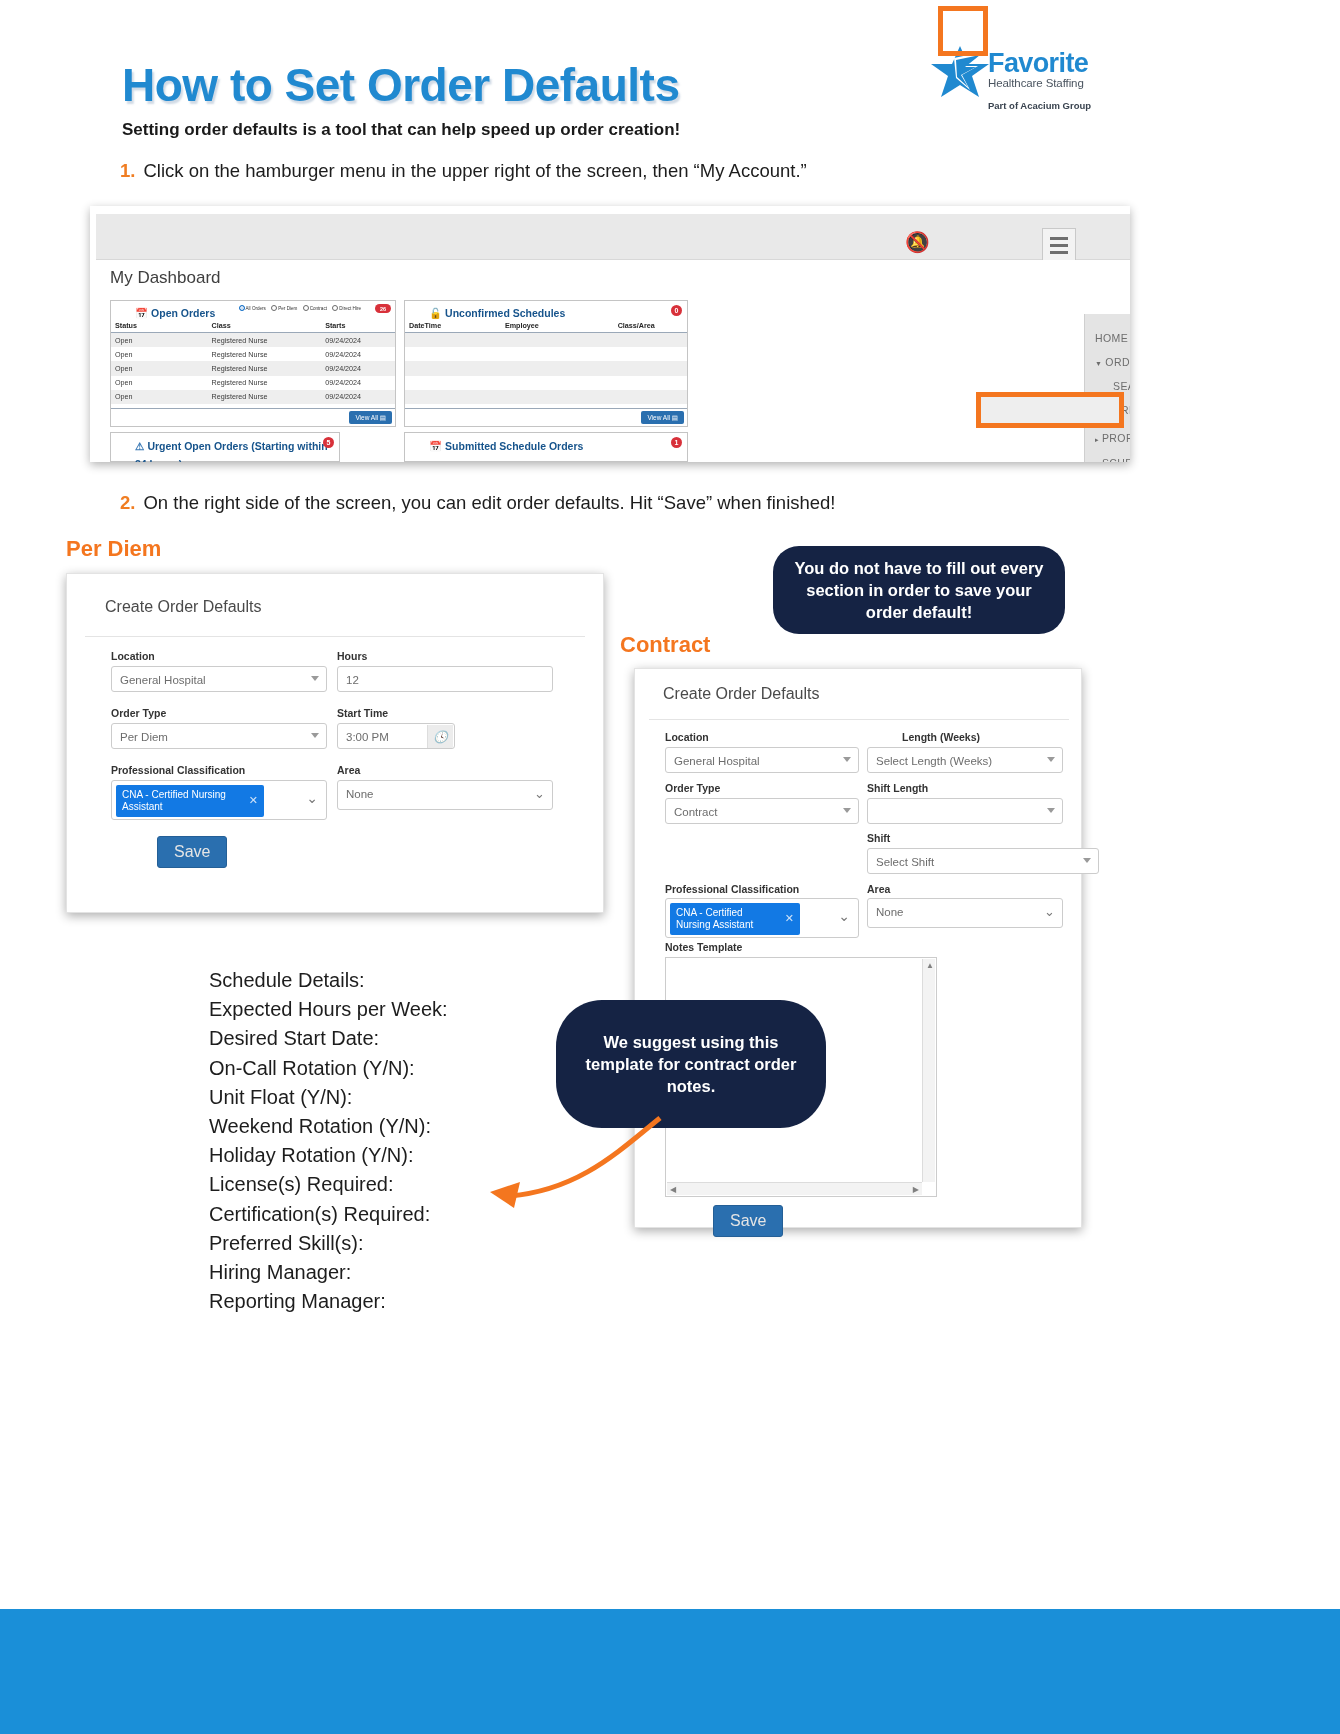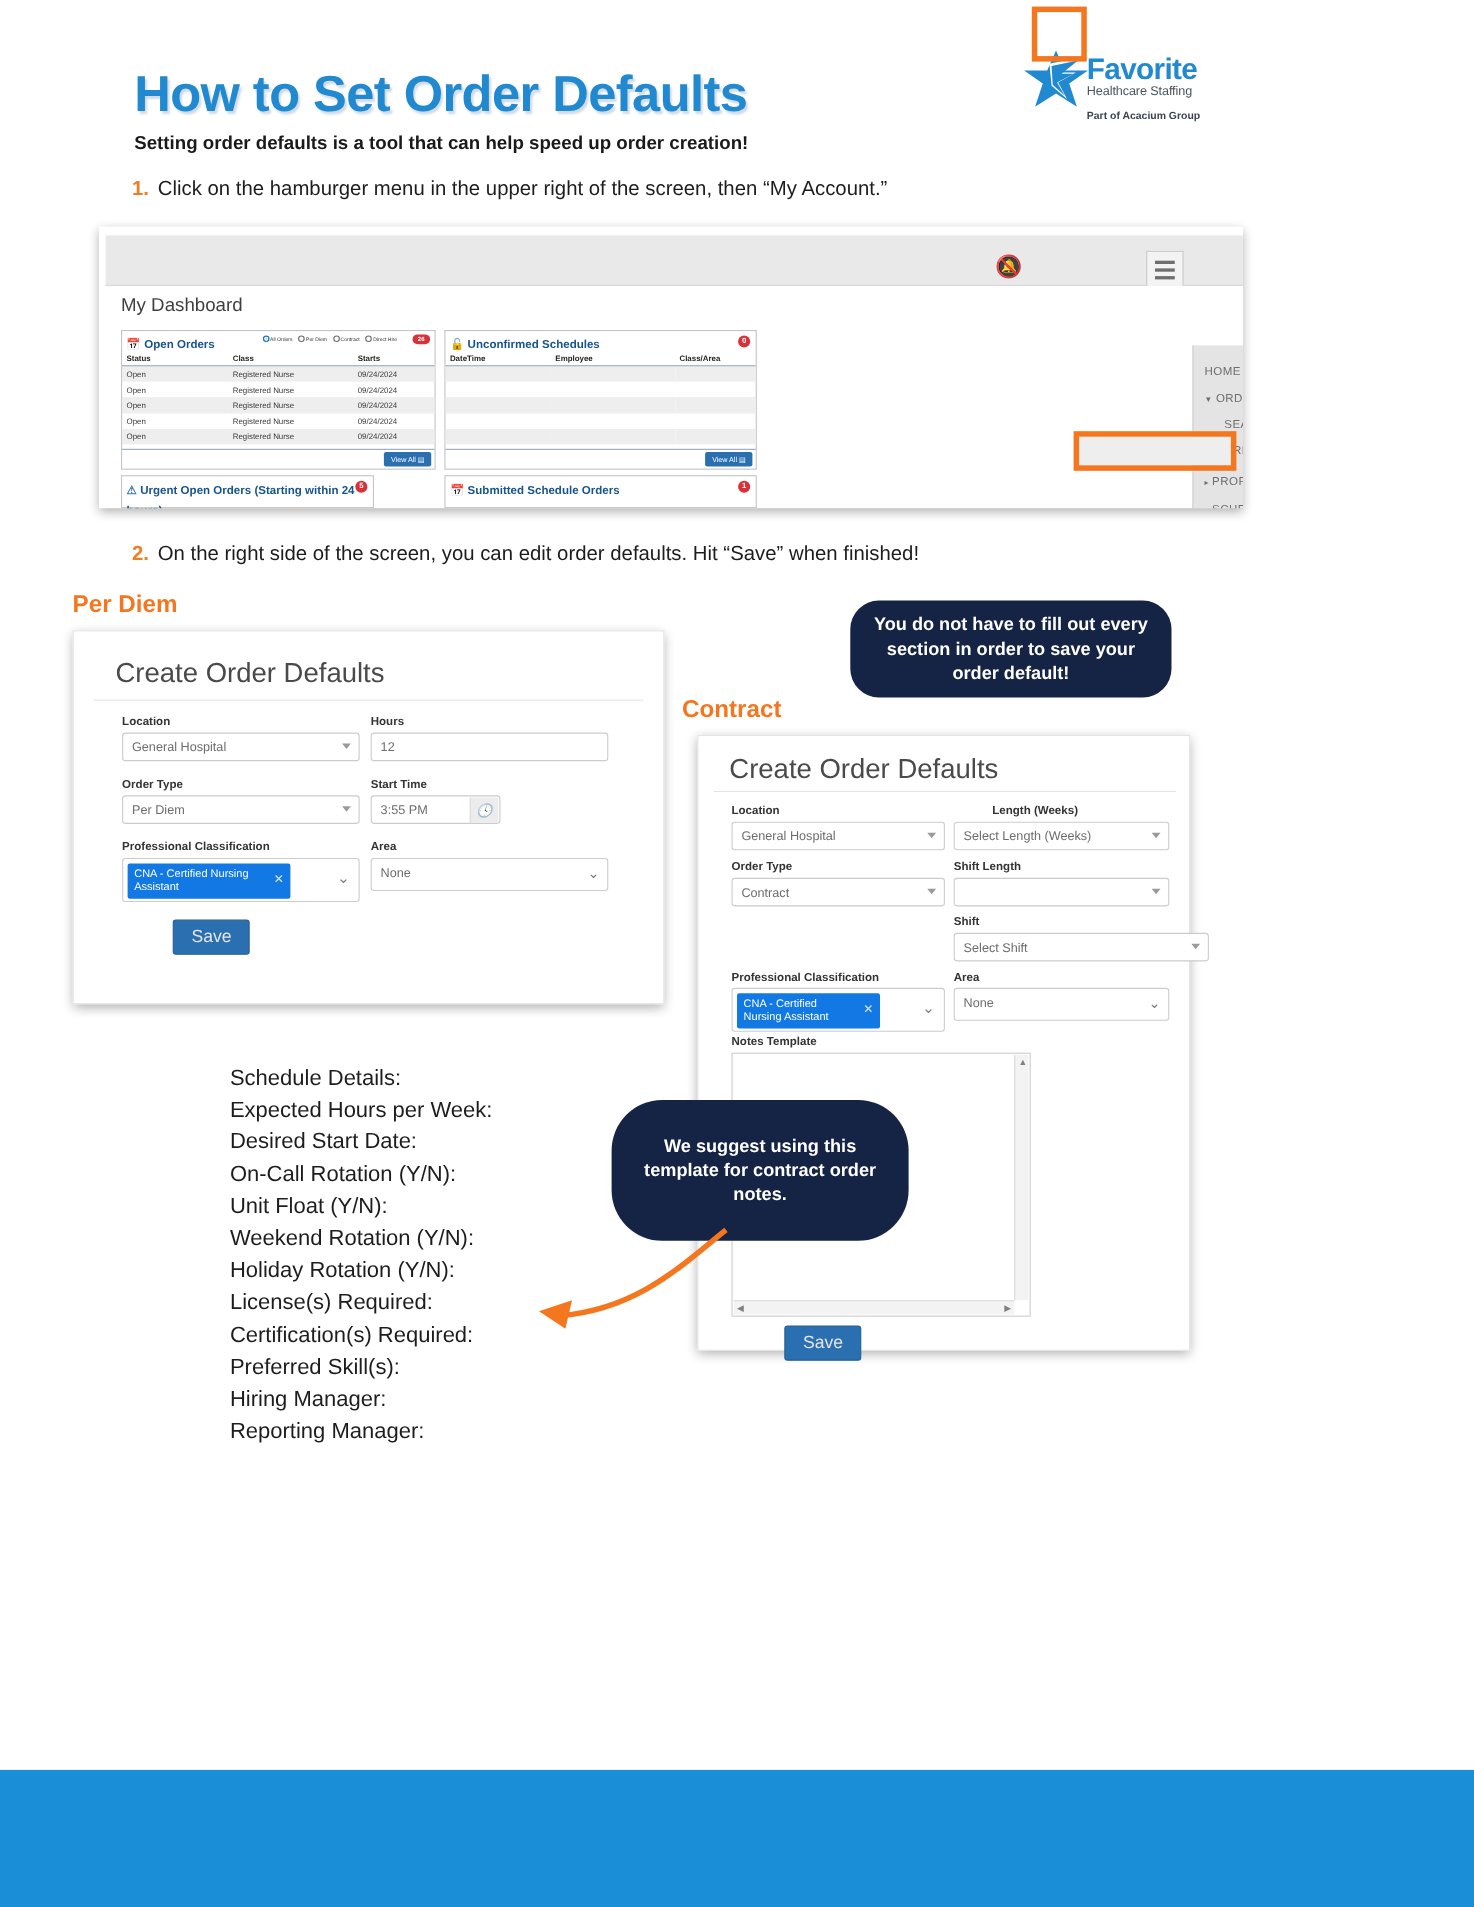--- a/index.html
+++ b/index.html
@@ -72,21 +72,21 @@
   }
   .dash-heading {
     position: absolute; left: 14px; top: 8px; font-size: 17px; color: #3f3f3f;
   }
   .panel {
     position: absolute; top: 40px; border: 1px solid #c4c4c4; background: #fff;
   }
   #panelOpen { left: 14px; width: 286px; height: 127px; }
   #panelUnc  { left: 308px; width: 284px; height: 127px; }
   .panel-head {
-    position: relative; height: 18px; padding: 2px 4px 0 4px;
+    position: relative; height: 18px; padding: 2px 4px 0 4px; margin-left: 20px;
   }
   .panel-title { font-size: 10.5px; font-weight: bold; color: #17548c; }
   .panel-title .gl { margin-right: 3px; color: #3a79b5; }
   .radio-row { position: absolute; right: 30px; top: 4px; font-size: 4.6px; color: #333; }
   .radio-row span { margin-right: 2px; }
   .rd { display:inline-block; width:6px; height:6px; border:1px solid #6a6a6a; border-radius:50%; vertical-align:-1px; margin-right:1px;}
   .rd.on { background:#1a73c8; box-shadow: inset 0 0 0 1.5px #fff; border-color:#1a73c8;}
   .badge-red {
     position: absolute; right: 4px; top: 3px; background: #d8313a; color: #fff;
     font-size: 5.5px; border-radius: 7px; padding: 1.5px 5px; font-weight: bold;
@@ -136,21 +136,21 @@
 
   
   .shot {
     position: absolute; background: #ffffff;
     box-shadow: 0 3px 10px rgba(0,0,0,0.32);
     border: 1px solid #e3e3e3;
   }
   #shotPD { left: 66px; top: 573px; width: 538px; height: 340px; }
   #shotCT { left: 634px; top: 668px; width: 448px; height: 560px; }
 
-  .form-title { position: absolute; font-size: 25px; color: #4a4a4a; }
+  .form-title { position: absolute; font-size: 16px; color: #4a4a4a; }
   .form-rule { position: absolute; height: 1px; background: #e4e4e4; }
 
   .fld-label { position: absolute; font-size: 10.5px; font-weight: bold; color: #333; }
   .fld {
     position: absolute; border: 1px solid #ccc; background: #fff; border-radius: 3px;
     font-size: 11.5px; color: #6d6d6d; padding: 5px 8px; height: 26px; line-height: 16px;
     white-space: nowrap; overflow: hidden;
   }
   .fld .car {
     position: absolute; right: 7px; top: 9px; width: 0; height: 0;
@@ -367,21 +367,21 @@
   <div class="fld-label" style="left:44px; top:76px;">Location</div>
   <div class="fld" style="left:44px; top:92px; width:216px;"><span>General Hospital</span><i class="car"></i></div>
 
   <div class="fld-label" style="left:270px; top:76px;">Hours</div>
   <div class="fld" style="left:270px; top:92px; width:216px;"><span>12</span></div>
 
   <div class="fld-label" style="left:44px; top:133px;">Order Type</div>
   <div class="fld" style="left:44px; top:149px; width:216px;"><span>Per Diem</span><i class="car"></i></div>
 
   <div class="fld-label" style="left:270px; top:133px;">Start Time</div>
-  <div class="fld" style="left:270px; top:149px; width:118px;"><span>3:55 PM</span><i class="clockbtn">🕓</i></div>
+  <div class="fld" style="left:270px; top:149px; width:118px;"><span>3:00 PM</span><i class="clockbtn">🕓</i></div>
 
   <div class="fld-label" style="left:44px; top:190px;">Professional Classification</div>
   <div class="multi" style="left:44px; top:206px; width:216px;">
     <div class="chip"><span>CNA - Certified Nursing Assistant</span><span class="x">✕</span></div>
     <span class="chev2">⌄</span>
   </div>
 
   <div class="fld-label" style="left:270px; top:190px;">Area</div>
   <div class="fld" style="left:270px; top:206px; width:216px; height:30px;"><span>None</span><span class="chev">⌄</span></div>
 

